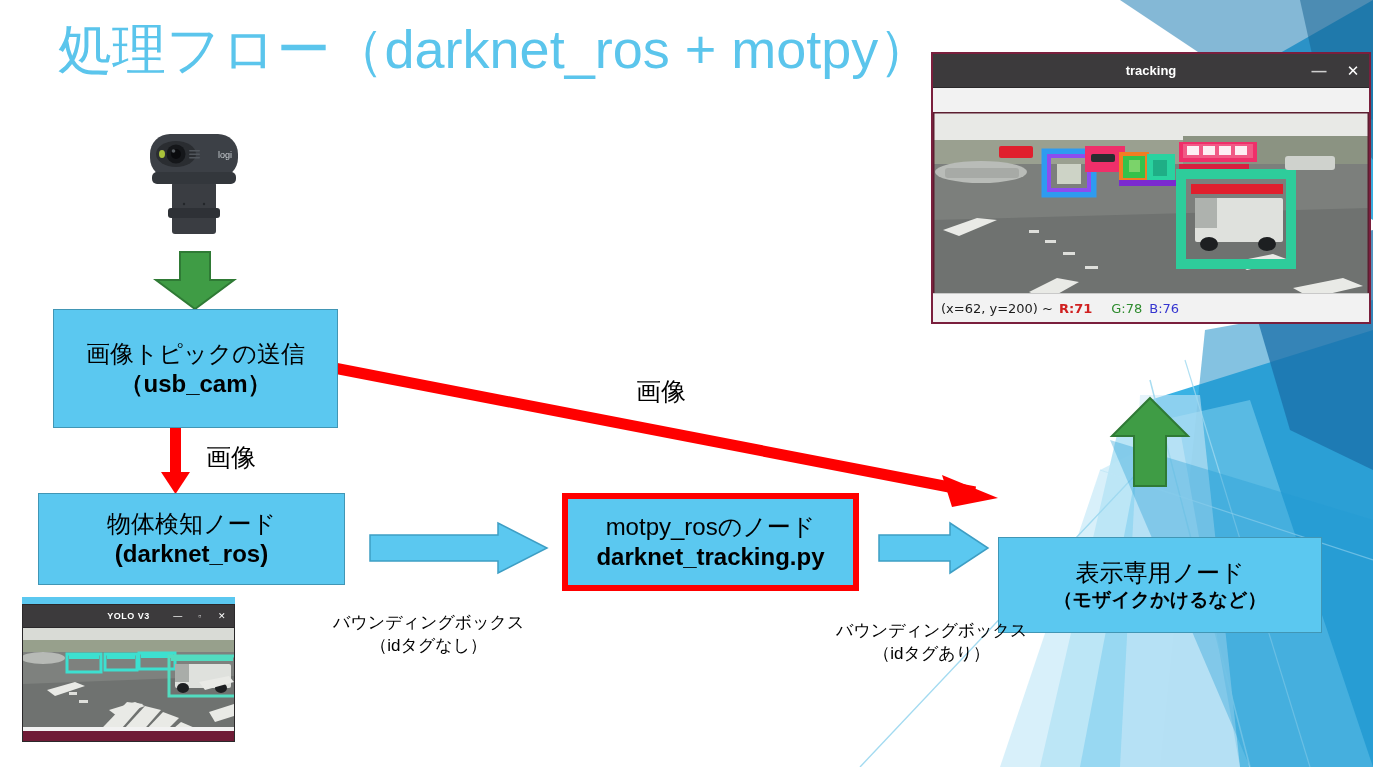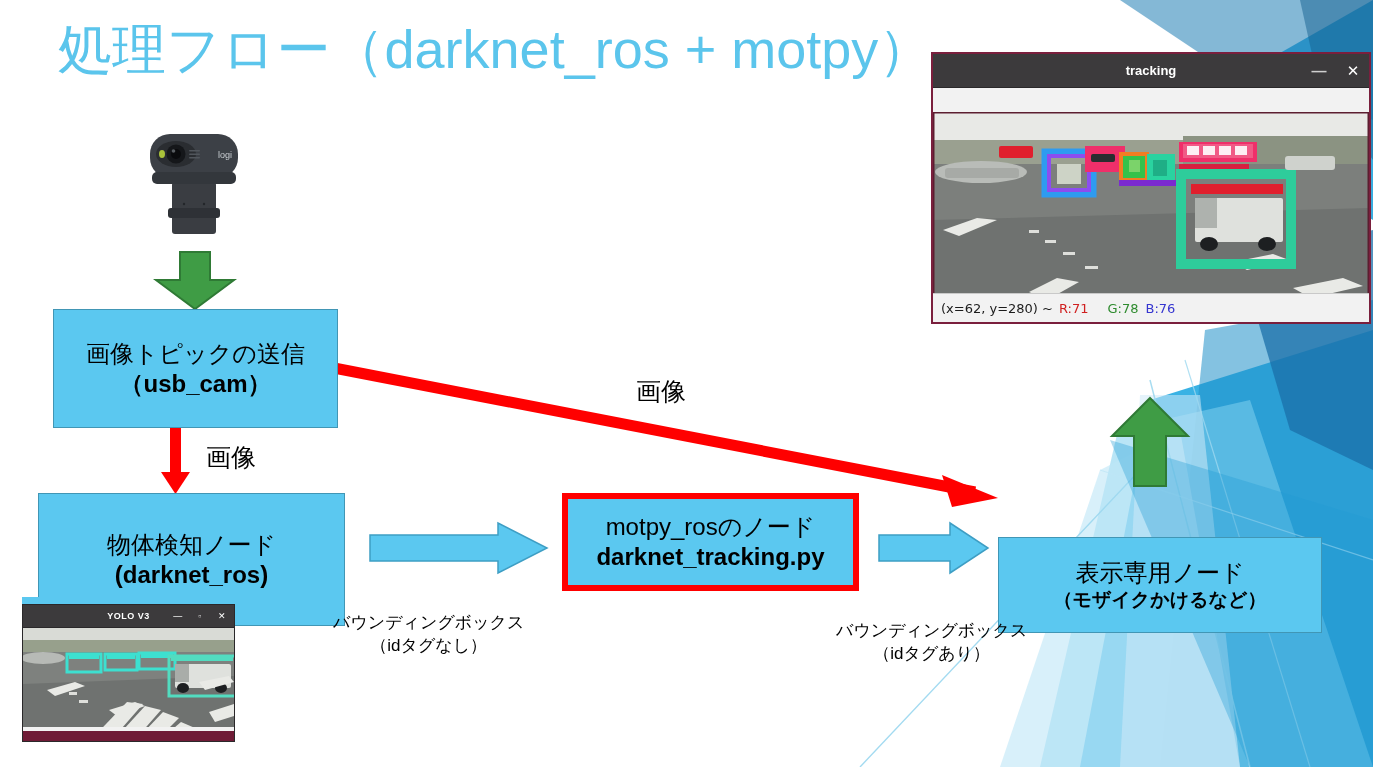--- a/index.html
+++ b/index.html
@@ -48,21 +48,21 @@
     align-items: center;
     justify-content: center;
     color: #000000;
     z-index: 6;
   }
   .pbox .l1 { font-size: 24px; line-height: 1.25; white-space: nowrap; }
   .pbox .l2 { font-size: 24px; line-height: 1.25; white-space: nowrap; font-weight: bold; }
   .pbox.small2 .l2 { font-size: 19px; }
 
   #box-usbcam   { left: 53px;  top: 309px; width: 285px; height: 119px; }
-  #box-darknet  { left: 38px;  top: 493px; width: 307px; height: 133px; }
+  #box-darknet  { left: 38px;  top: 493px; width: 307px; height: 92px; }
   #box-motpy    { left: 562px; top: 493px; width: 297px; height: 98px;
                   border: 6px solid #FF0000; }
   #box-display  { left: 998px; top: 489px; width: 324px; height: 96px; margin-top: 48px; }
 
   
   .arrow-svg { position: absolute; z-index: 5; overflow: visible; }
 
   
   .flabel {
     position: absolute;
@@ -137,21 +137,21 @@
     background: #f2f2f2;
     border-top: 1px solid #c9c9c9;
     display: flex;
     align-items: center;
     padding-left: 8px;
     font-size: 13px;
     color: #1b1b1b;
     font-family: "DejaVu Sans", sans-serif;
     gap: 0px;
   }
-  #statusbar .sb-r { color: #d02020; font-weight: normal; margin-left: 6px; text-align: right; }
+  #statusbar .sb-r { color: #d02020; font-weight: bold; margin-left: 6px; text-align: right; }
   #statusbar .sb-g { color: #2e8b2e; font-weight: normal; margin-left: 19px; }
   #statusbar .sb-b { color: #3535d0; font-weight: normal; margin-left: 7px; }
 
   
   #win-yolo { left: 22px; top: 604px; width: 213px; height: 138px;
               border: 1px solid #2a282a; }
   #win-yolo .titlebar { height: 22px; font-size: 9px; letter-spacing: 0.5px; }
   #win-yolo .winbtns { gap: 12px; right: 7px; }
   #win-yolo .wbtn { font-size: 9px; width: 10px; height: 10px; }
   #win-yolo .video-area { height: 130px; }
@@ -341,21 +341,21 @@
         <ellipse cx="276" cy="132" rx="9" ry="7" fill="#1d1f21"></ellipse>
         <ellipse cx="334" cy="132" rx="9" ry="7" fill="#1d1f21"></ellipse>
 
         <rect x="352" y="44" width="50" height="14" rx="3" fill="#cfd2cd"></rect>
 
         <rect x="0" y="0" width="436" height="233" fill="none" stroke="#5c1e30" stroke-width="3"></rect>
       </svg>
     </div>
 
     <div id="statusbar">
-      <span>(x=62, y=280) ~</span>
+      <span>(x=62, y=200) ~</span>
       <span class="sb-r">R:71</span>
       <span class="sb-g">G:78</span>
       <span class="sb-b">B:76</span>
     </div>
   </div>
 
   <div id="yolo-topaccent"></div>
   <div class="appwin" id="win-yolo">
     <div class="titlebar">
       <span class="tb-title">YOLO V3</span>

